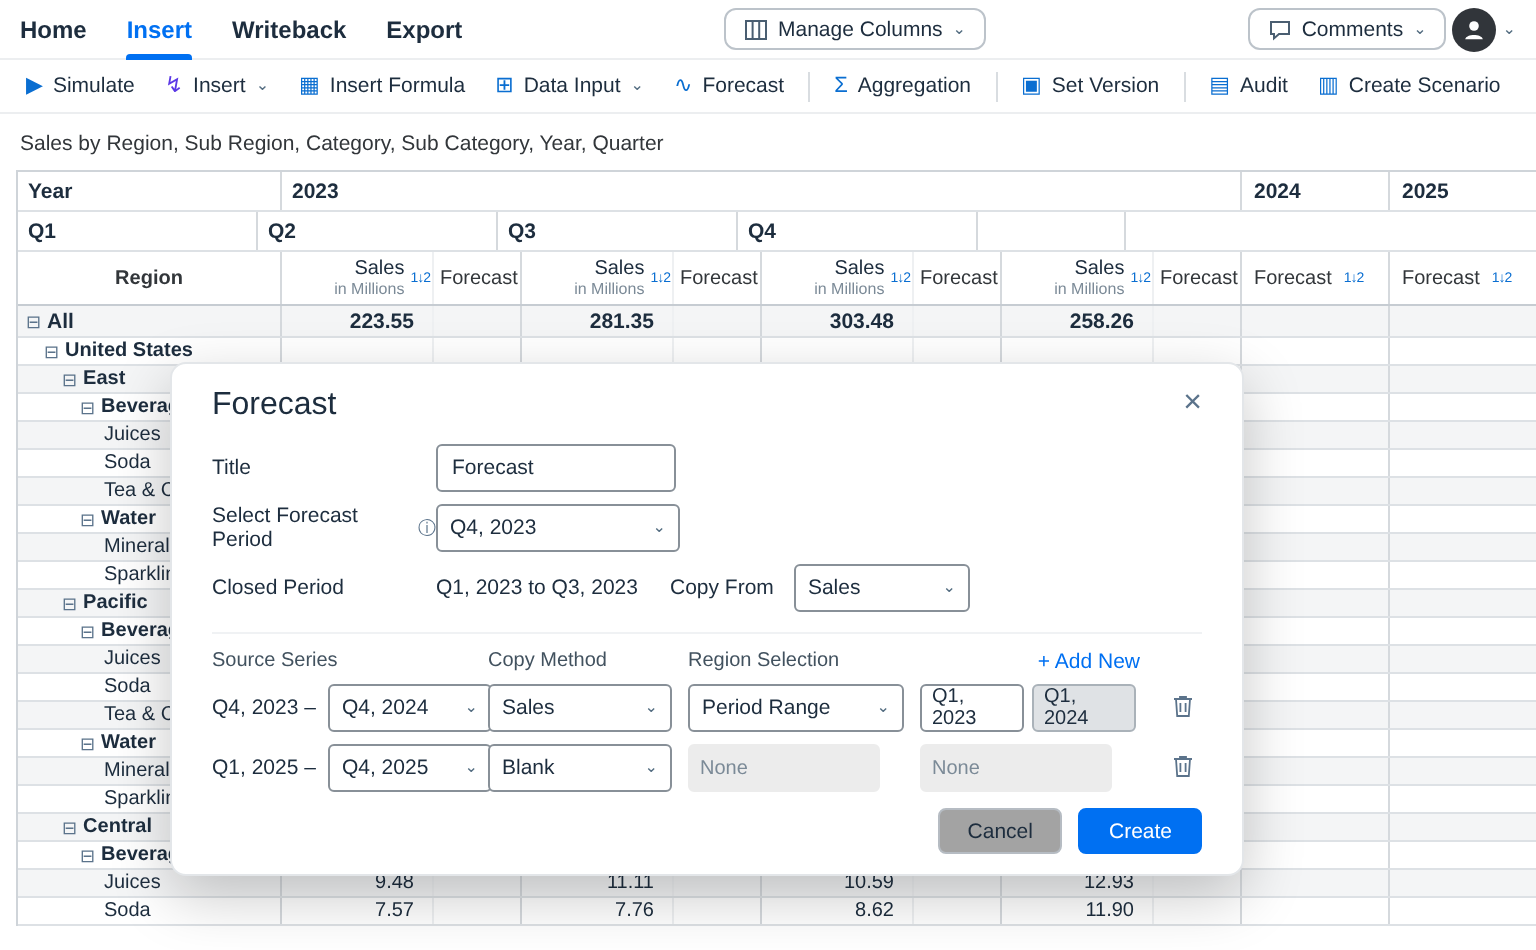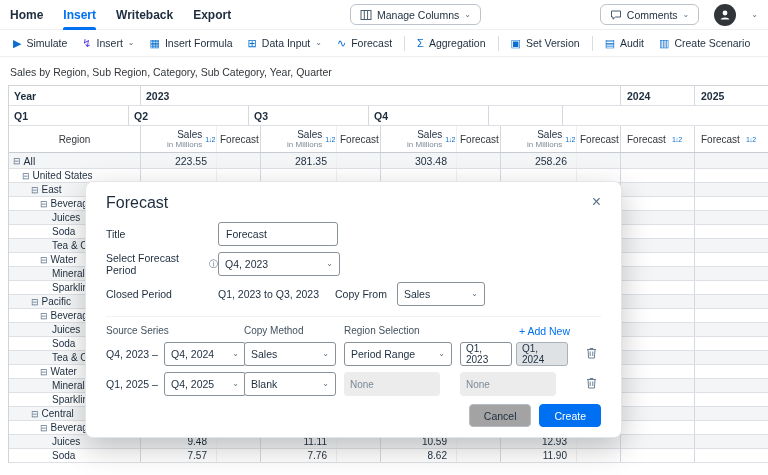--- a/index.html
+++ b/index.html
@@ -8,21 +8,21 @@
 
   
   .topnav{height:30px;display:flex;align-items:center;padding:0 10px;border-bottom:1px solid #eceef0;background:#fff}
   .tabs{display:flex;gap:20px;height:30px;align-items:center}
   .tab{font-size:12px;color:#1d2d3e;font-weight:600;cursor:pointer;position:relative;height:30px;line-height:30px;white-space:nowrap}
   .tab.active{color:#0070f2}
   .tab.active::after{content:"";position:absolute;left:0;right:0;bottom:0;height:3px;background:#0070f2;border-radius:2px 2px 0 0}
   .btn{display:inline-flex;align-items:center;gap:5px;height:21px;padding:0 9px;border:1px solid #bcc3ca;border-radius:6px;background:#fff;font-family:inherit;font-size:10.5px;color:#1d2d3e;cursor:pointer;white-space:nowrap}
   .btn .nic{color:#4a5e71}
   .mc{margin-left:auto}
-  .nav-right{margin-left:auto;display:flex;align-items:center;gap:15px}
+  .nav-right{margin-left:auto;display:flex;align-items:center;gap:3px}
   .avatar{width:22px;height:22px;border-radius:50%;background:#31353a;border:none;display:inline-flex;align-items:center;justify-content:center;cursor:pointer;padding:0}
   .chev{font-size:8px;color:#556e82;line-height:1}
 
   
   .toolbar{height:27px;display:flex;align-items:center;gap:1px;padding:0 6px;border-bottom:1px solid #eceef0;background:#fff}
   .tbtn{display:inline-flex;align-items:center;gap:5px;height:23px;padding:0 7px;border:none;background:transparent;font-family:inherit;font-size:10.5px;color:#1d2d3e;cursor:pointer;border-radius:4px;white-space:nowrap}
   .tic{color:#0a6ed1;font-size:11px;line-height:1}
   .tic.bolt{color:#5b38e6}
   .tdiv{width:1px;height:15px;background:#d9dde1;margin:0 4px}
 
@@ -34,33 +34,33 @@
   .cell{flex:none;display:flex;align-items:center;overflow:hidden;white-space:nowrap}
   .c-region{width:132px;border-right:1px solid #d5d9dd;padding-left:5px}
   .c-span{width:480px;border-right:1px solid #d5d9dd;padding-left:5px}
   .c-q{width:120px;border-right:1px solid #d5d9dd;padding-left:5px}
   .c-sales{width:76px;justify-content:flex-end;border-right:1px solid #eef0f2}
   .c-fc{width:44px;border-right:1px solid #d5d9dd;padding-left:3px}
   .c-y24,.c-y25{width:74px;border-right:1px solid #d5d9dd;padding-left:6px}
   .c-y25.last{border-right:none}
   .yearrow,.qrow{height:20px;font-size:10.5px;font-weight:700}
   .hrow{height:27px;border-bottom:1px solid #c6ccd2}
-  .hrow .rh{justify-content:center;padding-left:0;font-weight:400;color:#32363a}
+  .hrow .rh{justify-content:center;padding-left:0;font-weight:700;color:#32363a}
   .sh{cursor:pointer}
   .sstack{text-align:right;line-height:1.15}
   .sub{font-size:8px;color:#7b8a97;font-weight:400}
   .sort{color:#0a6ed1;font-size:7px;letter-spacing:-0.5px;margin:0 1px 0 3px;cursor:pointer}
   .fh,.fh2{color:#32363a}
   .fh2{gap:3px}
   .drow{height:14px}
   .drow.first{height:16px;font-size:10.5px;background:#f0f1f2}
   .drow.alt{background:#f4f5f6}
   .tog{font-size:9px;color:#5b738b;margin-right:3px;cursor:pointer}
   .nm{color:#1d2d3e}
-  .grp .nm,.grp .sv{font-weight:400}
+  .grp .nm,.grp .sv{font-weight:700}
   .val{padding-right:9px}
 
   
   .modal{position:absolute;left:85px;top:181px;width:537px;background:#fff;border:1px solid #e3e6e9;border-radius:8px;box-shadow:0 10px 30px rgba(0,0,0,.22);padding:12px 20px 10px;z-index:20}
   .m-head{display:flex;justify-content:space-between;align-items:flex-start;margin-bottom:10px}
   .m-title{font-size:16px;color:#1d2d3e}
   .m-close{font-size:16px;color:#5b738b;background:none;border:none;cursor:pointer;line-height:1;font-family:inherit}
   .f-row{display:flex;align-items:center;height:24px;margin-bottom:6px}
   .f-label{width:112px;flex:none;color:#1d2d3e;font-size:10.5px;display:flex;gap:3px;align-items:center}
   .info{color:#5b738b;font-size:9px;cursor:pointer}

